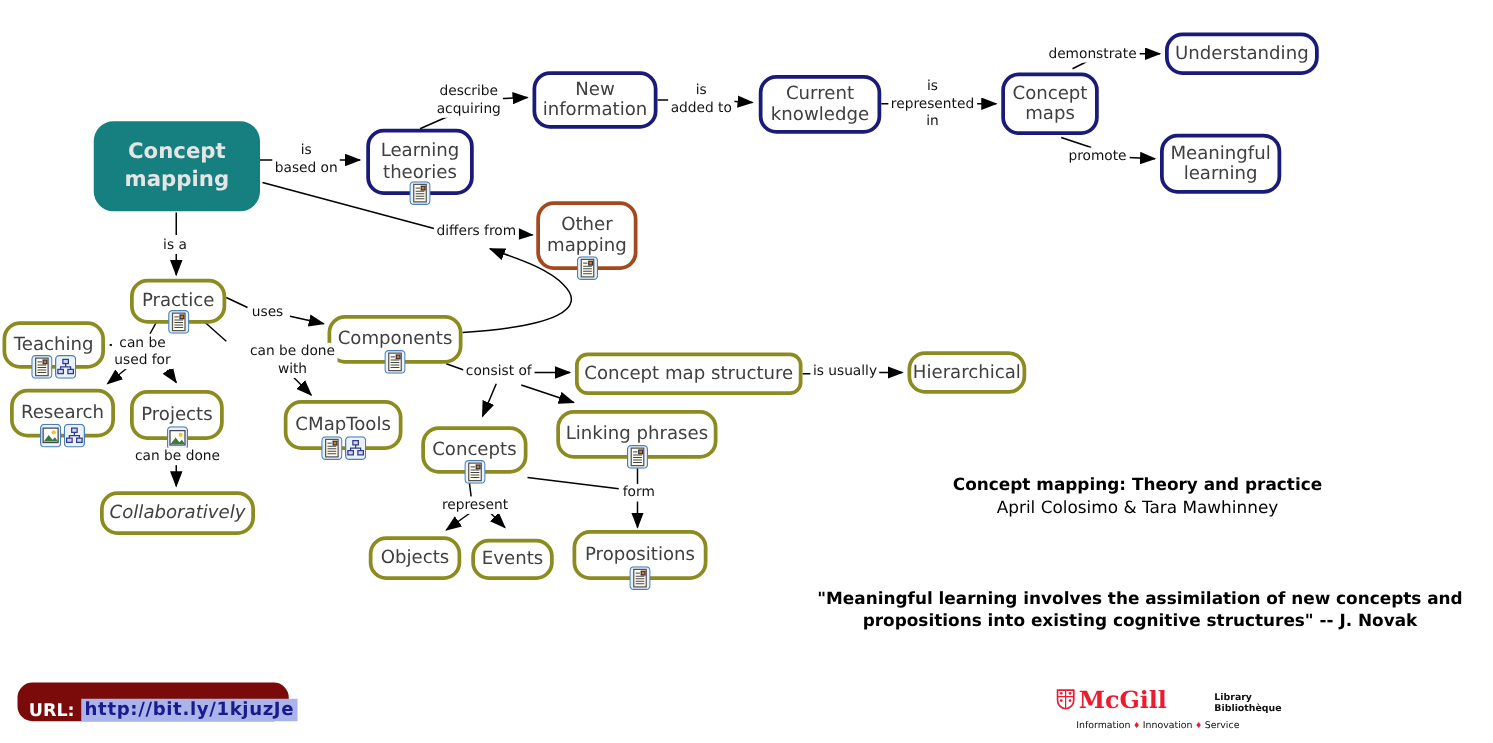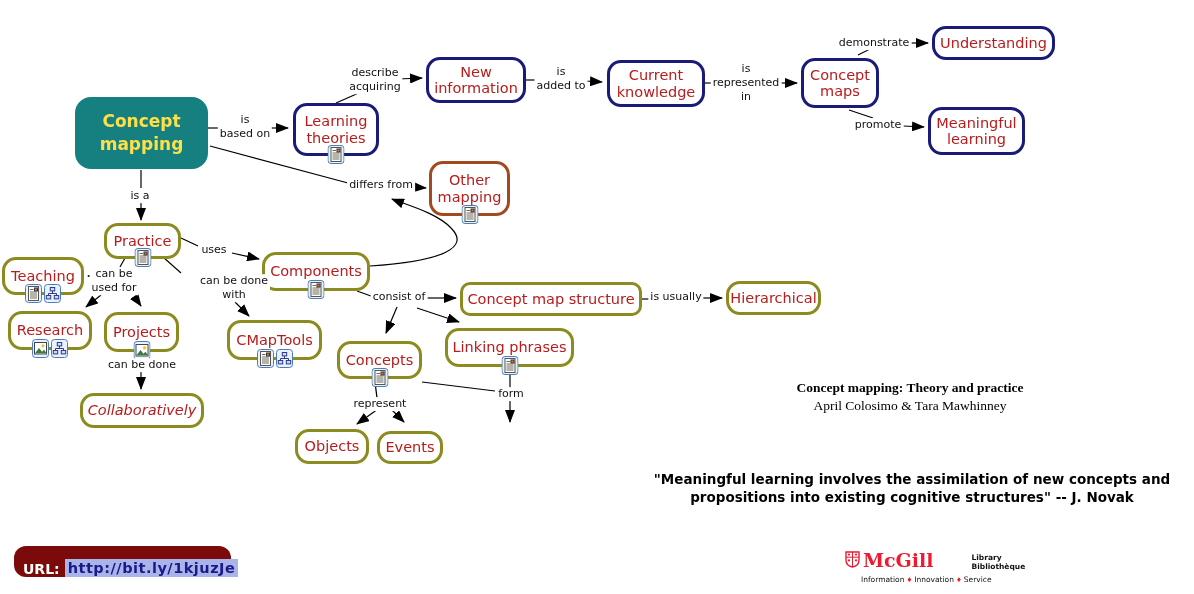--- a/index.html
+++ b/index.html
@@ -1,35 +1,35 @@
 <!DOCTYPE html>
 <html style="--teal: #15807F; --navy: #1A1A78; --olive: #8B8B1F; --rust: #A4491D; --url_bar_bg: #7B0A0A; --url_highlight: #AAB4E8; --url_text: #1A1A8C; --mcgill_red: #ED1B2F;"><head>
 <meta charset="utf-8">
 <style>
   html,body{margin:0;padding:0;background:#fff;}
   #canvas{position:relative;width:1194px;height:594px;background:#fff;overflow:hidden;
           font-family:"DejaVu Sans","Liberation Sans",sans-serif;}
   #wires{position:absolute;left:0;top:0;z-index:1;pointer-events:none;}
   .node{position:absolute;z-index:2;box-sizing:border-box;background:#fff;border:3px solid #888;
         border-radius:14px;display:flex;align-items:center;justify-content:center;text-align:center;
-        color:#b91c1c;font-size:14.5px;line-height:1.12;}
+        color:#404040;font-size:14.5px;line-height:1.12;}
   .node .node-label{white-space:pre-line;}
   .c-olive{border-color:var(--olive);}
   .c-navy{border-color:var(--navy);}
   .c-rust{border-color:var(--rust);}
-  .c-teal{background:var(--teal);border-color:var(--teal);color:#fde047;font-weight:bold;
+  .c-teal{background:var(--teal);border-color:var(--teal);color:#e5e5e5;font-weight:bold;
           font-size:17px;border-radius:16px;line-height:1.35;}
   .node-icons{position:absolute;left:50%;bottom:-11px;transform:translateX(-50%);
               display:flex;gap:2px;z-index:3;}
   .res-icon{display:block;line-height:0;}
   .link-label{position:absolute;z-index:3;transform:translate(-50%,-50%);font-size:11px;
               color:#111;text-align:center;white-space:pre-line;background:#fff;
               line-height:1.25;padding:0 2px;}
   .title-block{position:absolute;left:640px;top:379px;width:540px;z-index:2;text-align:center;
-               color:#000;font-size:13.5px;line-height:1.35;font-family:Liberation Serif, serif;}
+               color:#000;font-size:13.5px;line-height:1.35;}
   .title-block .t1{font-weight:bold;}
   .quote-block{position:absolute;left:633px;top:471px;width:558px;z-index:2;text-align:center;
                color:#000;font-size:13.5px;font-weight:bold;line-height:1.3;}
   .url-bar{position:absolute;left:14px;top:546px;width:217px;height:31px;z-index:2;
            background:var(--url_bar_bg);border-radius:12px;display:flex;align-items:flex-end;
            padding:0 6px 0 9px;box-sizing:border-box;}
   .url-prefix{color:#fff;font-weight:bold;font-size:14px;margin-right:5px;}
   .url-link{background:var(--url_highlight);color:var(--url_text);font-weight:bold;
             font-size:14.5px;padding:1px 3px;letter-spacing:0.5px;}
   .mcgill{position:absolute;left:845px;top:551px;z-index:2;width:140px;}
@@ -276,20 +276,31 @@
   </div>
 
   <div class="node c-olive" style="left:295px;top:429px;width:74px;height:35px;">
     <span class="node-label">Objects</span>
   </div>
 
   <div class="node c-olive" style="left:377px;top:431px;width:66px;height:33px;">
     <span class="node-label">Events</span>
   </div>
 
+  <div class="node c-olive" style="left:458px;top:424px;width:108px;height:40px;">
+    <span class="node-label">Propositions</span>
+    <span class="node-icons">
+        <span class="res-icon"><svg width="17" height="19" viewBox="0 0 17 19">
+            <rect x="0.5" y="0.5" width="16" height="18" rx="3" fill="#eaf2fc" stroke="#4a7ebb"></rect>
+            <rect x="3.5" y="2.5" width="10" height="14" fill="#fffdf2" stroke="#555"></rect>
+            <rect x="9.5" y="4" width="3" height="3" fill="#e07820" stroke="#334"></rect>
+            <path d="M5 5.5h3.5 M5 8h7 M5 10h7 M5 12h7 M5 14h7" stroke="#444" stroke-width="0.8"></path>
+          </svg></span>
+      </span>
+  </div>
 
   <div class="link-label" style="left:245px;top:127px;">is
 based on</div>
   <div class="link-label" style="left:375px;top:80px;">describe
 acquiring</div>
   <div class="link-label" style="left:561px;top:79px;">is
 added to</div>
   <div class="link-label" style="left:746px;top:83px;">is
 represented
 in</div>

